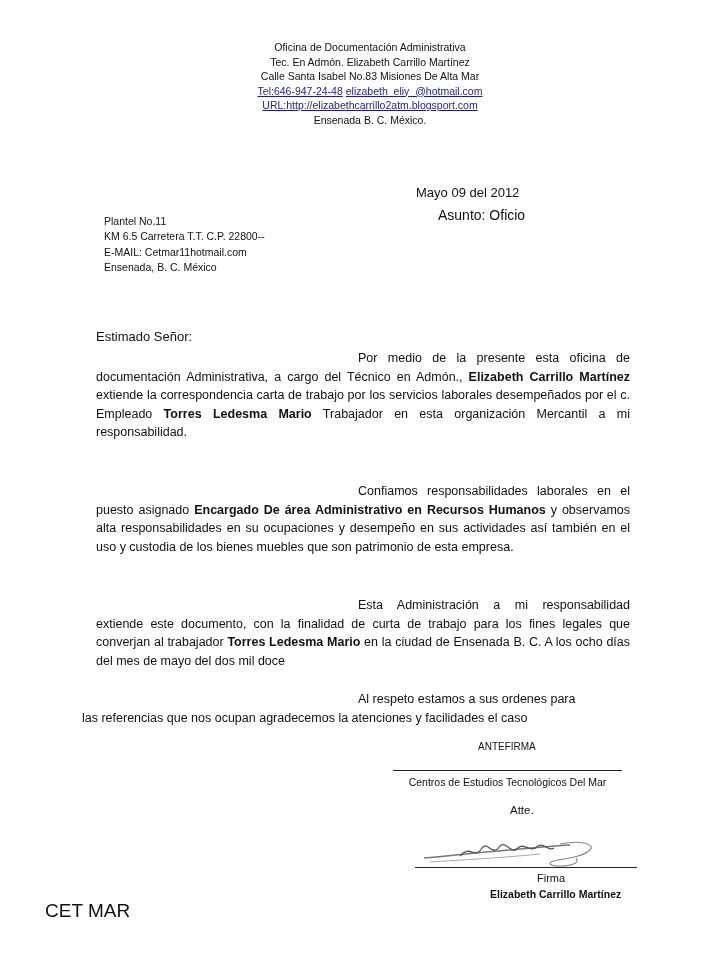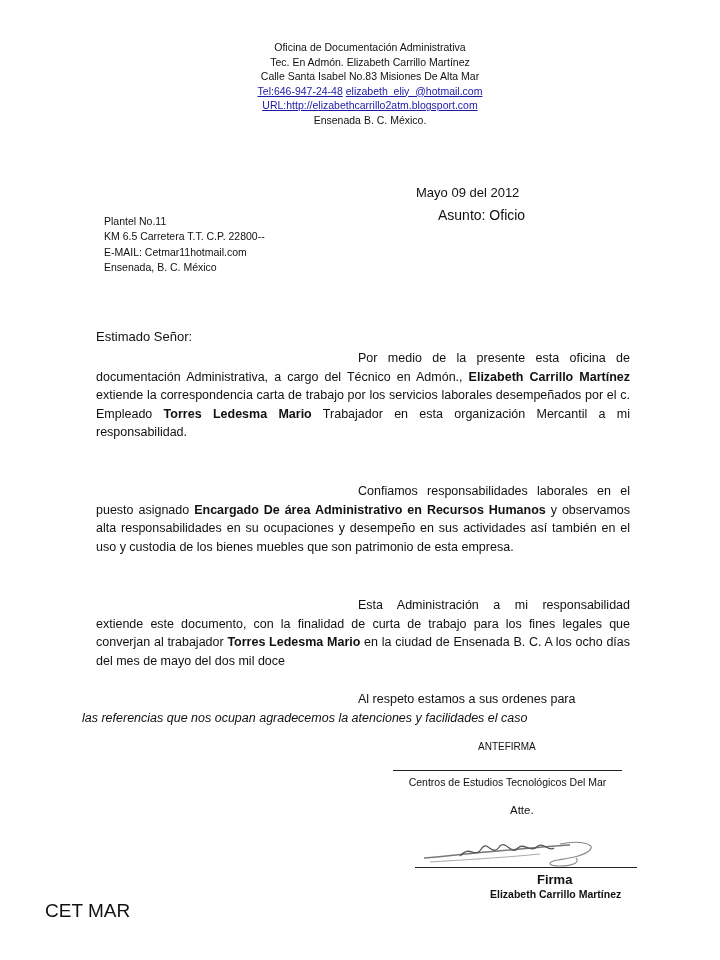--- a/index.html
+++ b/index.html
@@ -11,29 +11,29 @@
     .date { left: 416px; top: 185px; font-size: 13px; }
     .asunto { left: 438px; top: 207px; font-size: 14px; }
     .recipient { left: 104px; top: 214px; font-size: 10.5px; line-height: 15.3px; }
     .greeting { left: 96px; top: 314px; font-size: 13px; margin-top: 15px; }
     .para { left: 96px; width: 534px; font-size: 12.5px; line-height: 18.6px; text-align: justify; }
     .para .indent { display: inline-block; width: 262px; }
     .p1 { top: 349px; }
     .p2 { top: 463px; margin-top: 19px; }
     .p3 { top: 596px; }
     .p4 { top: 690px; }
-    .p4 .line2 { display: block; margin-left: -14px; white-space: nowrap; font-style: italic; }
+    .p4 .line2 { display: block; margin-left: -14px; white-space: nowrap; }
     b { font-weight: bold; }
     .antefirma { left: 478px; top: 741px; font-size: 10px; }
     .rule1 { left: 393px; top: 770px; width: 229px; height: 1px; background: #222; }
     .centros { left: 393px; top: 776px; width: 229px; text-align: center; font-size: 10.5px; }
     .atte { left: 510px; top: 804px; font-size: 11.5px; }
     .signature { left: 420px; top: 836px; width: 180px; height: 34px; }
     .rule2 { left: 415px; top: 867px; width: 222px; height: 1px; background: #222; }
-    .firma { left: 537px; top: 872px; font-size: 13px; font-weight: bold; }
+    .firma { left: 537px; top: 872px; font-size: 11px; }
     .signer { left: 490px; top: 888px; font-size: 10.5px; font-weight: bold; }
     .footer { left: 45px; top: 900px; font-size: 19px; }
   </style>
 </head>
 <body>
 
 <div class="abs header">
   <div>Oficina de Documentación Administrativa</div>
   <div>Tec. En Admón.  Elizabeth Carrillo  Martínez</div>
   <div>Calle Santa Isabel No.83 Misiones De Alta Mar</div>

